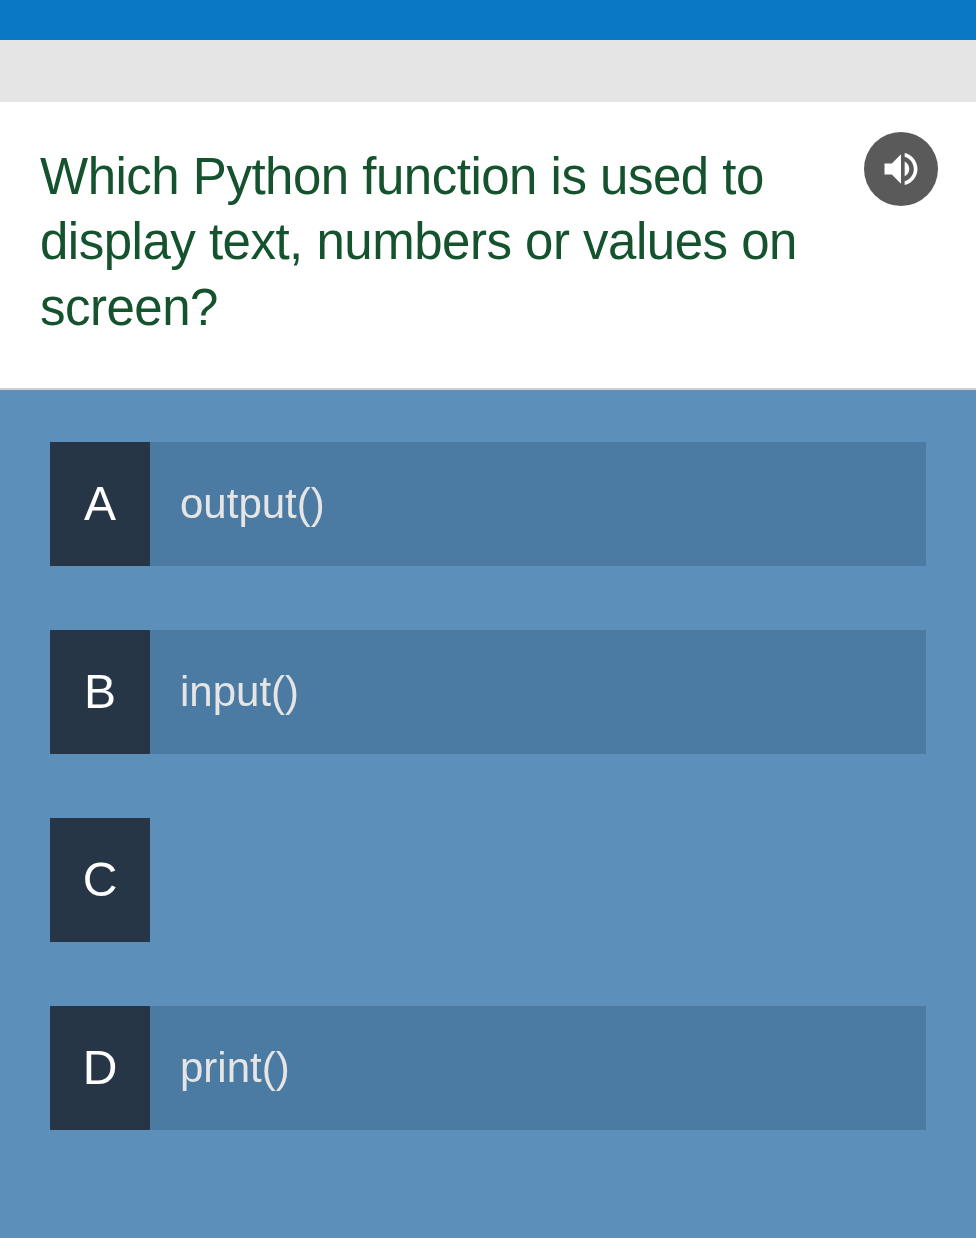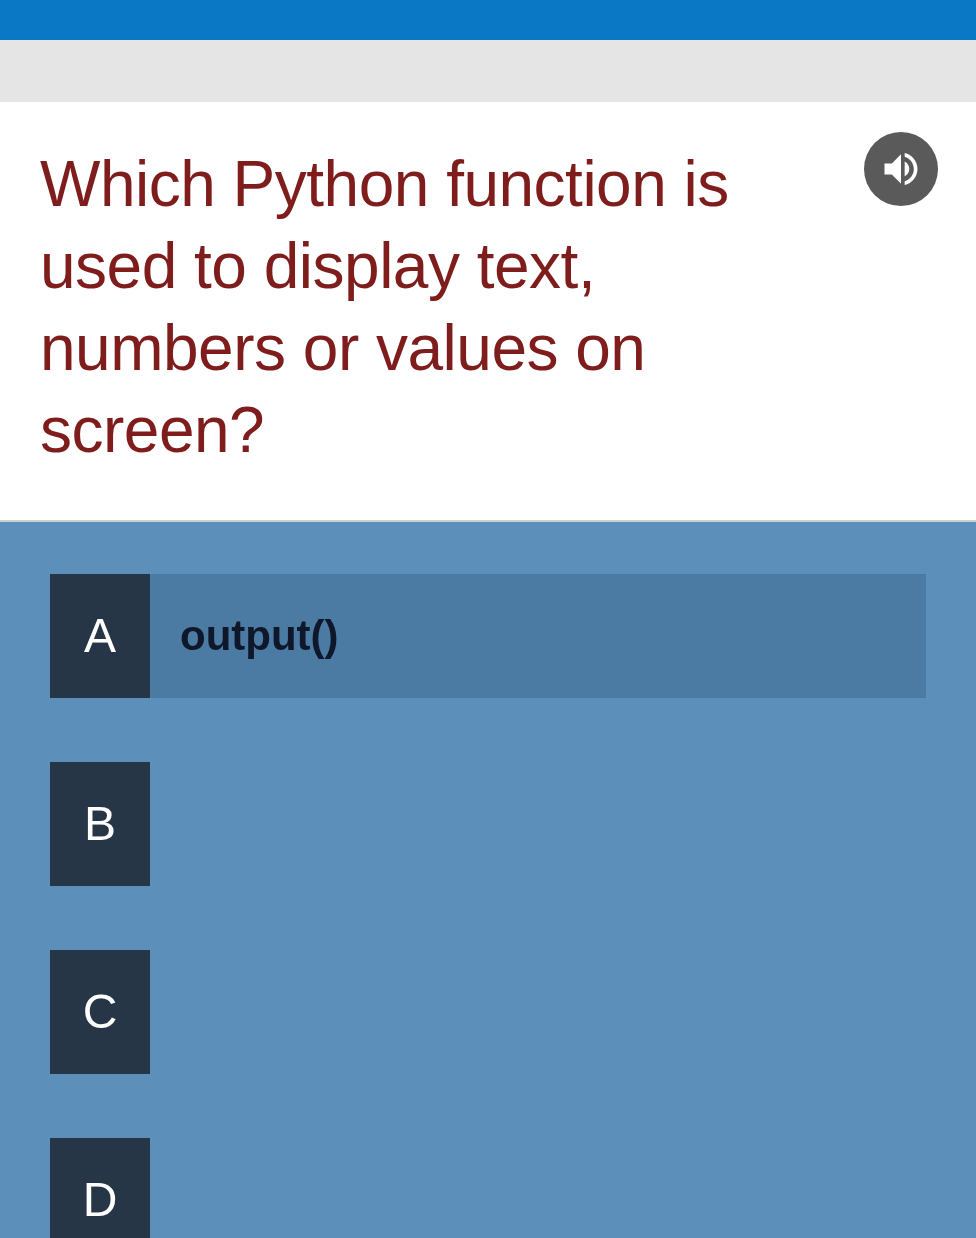--- a/index.html
+++ b/index.html
@@ -25,22 +25,22 @@
       height: 62px;
       width: 100%;
     }
     .question-card {
       background: #ffffff;
       padding: 42px 40px 48px 40px;
       position: relative;
       border-bottom: 2px solid #cfcfcf;
     }
     .question-text {
-      color: #7f1d1d;
-      font-size: 64px;
+      color: #14532d;
+      font-size: 51px;
       line-height: 1.28;
       font-weight: 300;
       max-width: 800px;
       letter-spacing: -0.5px;
     }
     .audio-button {
       position: absolute;
       top: 30px;
       right: 38px;
       width: 74px;
@@ -74,27 +74,27 @@
       width: 100px;
       display: flex;
       align-items: center;
       justify-content: center;
       font-size: 48px;
       font-weight: 300;
       flex-shrink: 0;
     }
     .answer-text {
       background: #4b7aa3;
-      color: #0f172a;
+      color: #e5e5e5;
       flex: 1;
       display: flex;
       align-items: center;
       padding-left: 30px;
       font-size: 42px;
-      font-weight: 700;
+      font-weight: 400;
     }
   </style>
 </head>
 <body>
 
 <div class="top-bar"></div>
 <div class="sub-bar"></div>
 
 <div class="question-card">
   <div class="question-text">Which Python function is used to display text, numbers or values on screen?</div>
@@ -105,20 +105,22 @@
   </div>
 </div>
 
 <div class="answers-container">
   <div class="answer-option">
     <div class="answer-letter">A</div>
     <div class="answer-text">output()</div>
   </div>
   <div class="answer-option">
     <div class="answer-letter">B</div>
+    <div class="answer-text">input()</div>
   </div>
   <div class="answer-option">
     <div class="answer-letter">C</div>
   </div>
   <div class="answer-option">
     <div class="answer-letter">D</div>
+    <div class="answer-text">print()</div>
   </div>
 </div>
 
 </body></html>

